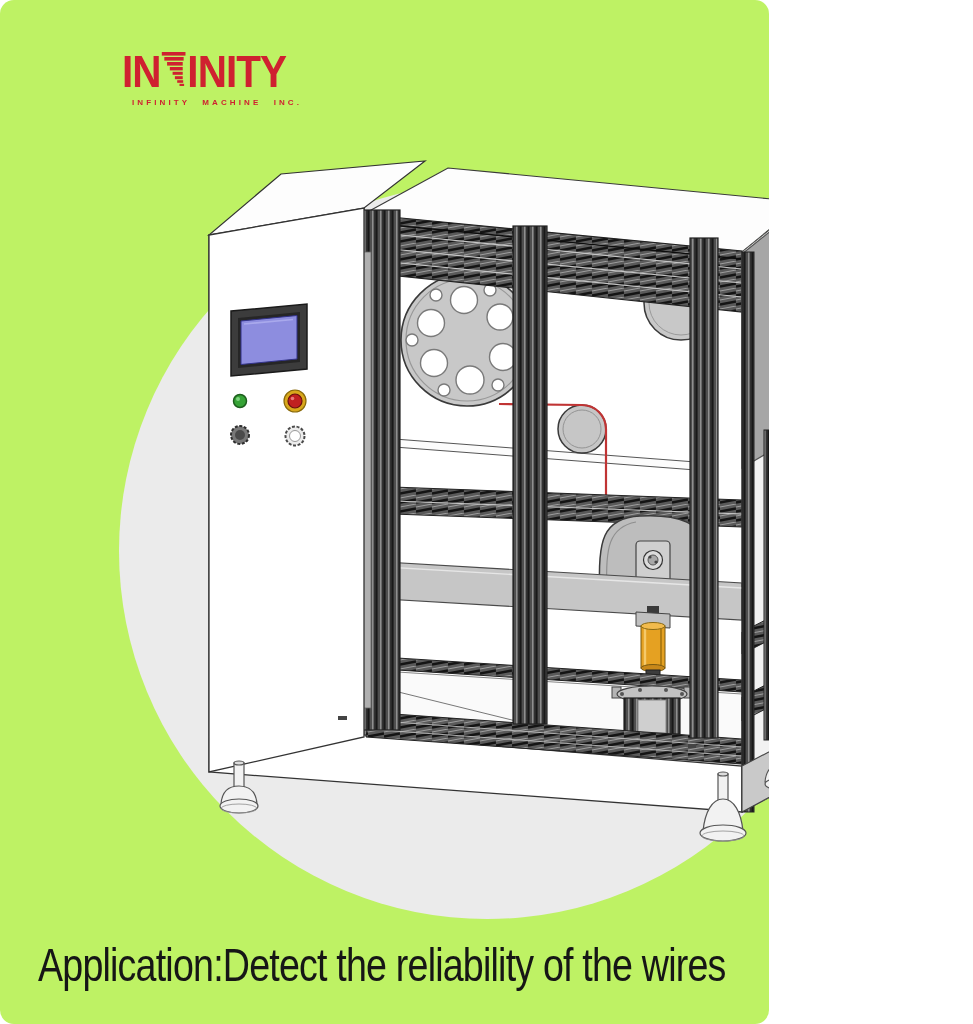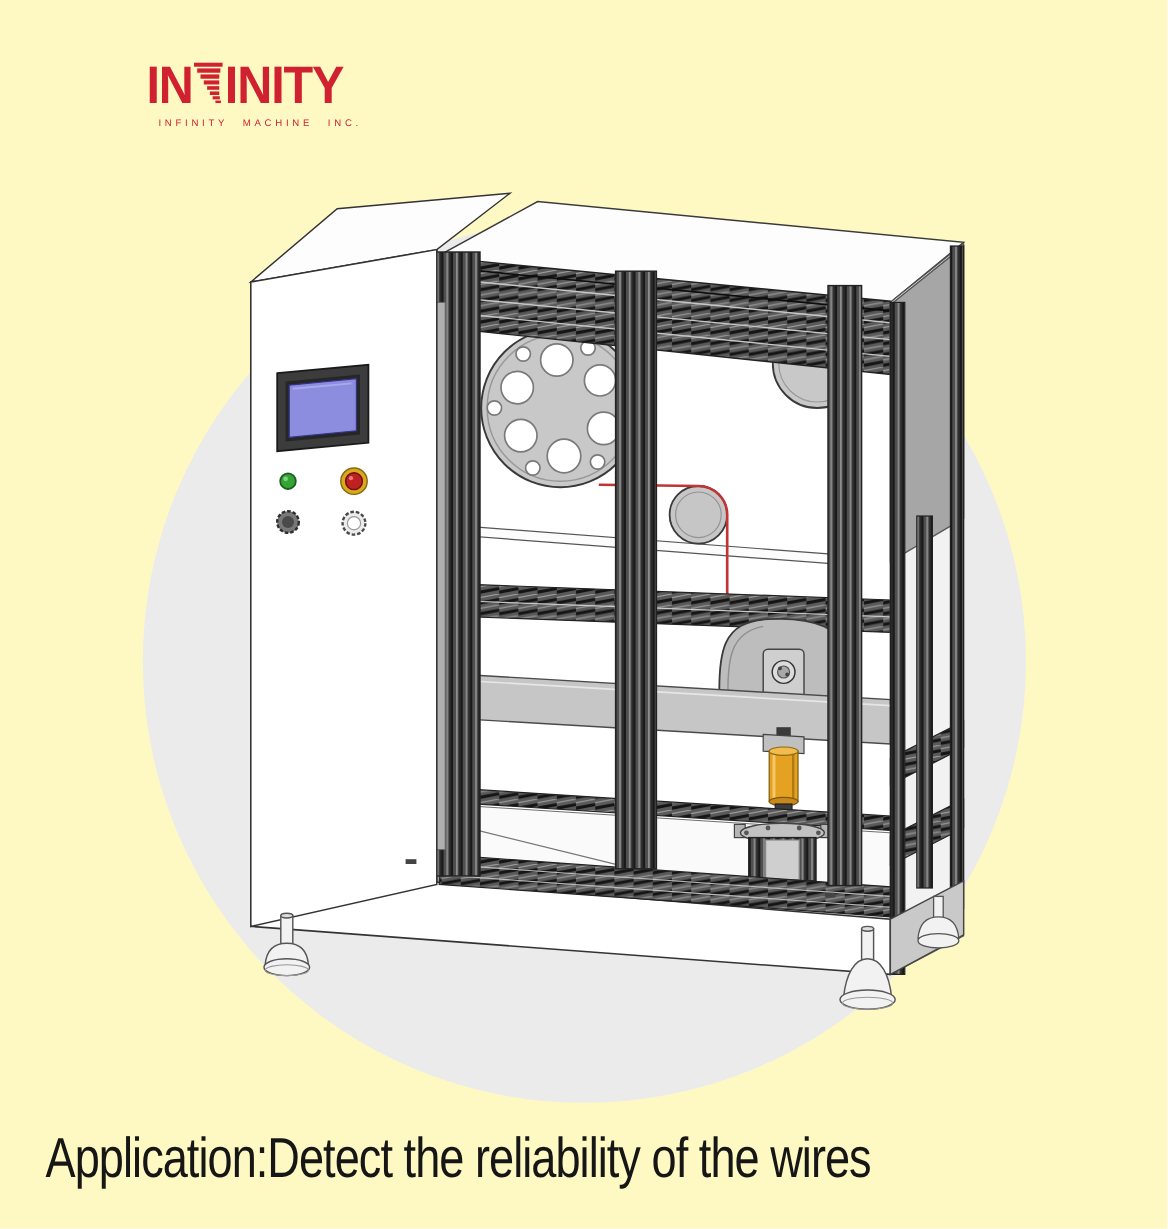--- a/index.html
+++ b/index.html
@@ -1,36 +1,37 @@
 <!DOCTYPE html>
 <html><head>
 <meta charset="utf-8">
 <style>
   * { margin:0; padding:0; box-sizing:border-box; }
   html,body { background:#fff; }
   #canvas {
-    position:relative; width:973px; height:1024px;
-    background:#fef9c3; overflow:hidden;
+    position:relative; width:769px; height:1024px;
+    background:#bef264; overflow:hidden;
     font-family:"Liberation Sans", sans-serif;
+    border-radius:14px;
   }
   #stage-svg { position:absolute; left:0; top:0; }
 
   
   .logo-block { position:absolute; left:122px; top:50px; }
   .wordmark {
     display:flex; align-items:flex-start;
     font-weight:bold; font-size:44px; line-height:1;
     letter-spacing:-1px; color:#cf2130;
     transform:scaleX(0.92); transform-origin:left top;
     font-family:"Liberation Sans", sans-serif;
   }
   .wordmark .funnel { display:block; margin:2px 1px 0 1px; }
   .logo-tagline {
     margin-top:4px; padding-left:10px;
-    font-size:8px; font-weight:normal; letter-spacing:3.1px;
+    font-size:8px; font-weight:bold; letter-spacing:3.1px;
     word-spacing:7px; color:#cf2130; white-space:nowrap;
   }
 
   
   .caption {
     position:absolute; left:38px; top:937px;
     font-size:47px; font-weight:400; color:#161616;
     letter-spacing:-1px; white-space:nowrap;
     transform:scaleX(0.80); transform-origin:left top;
   }

